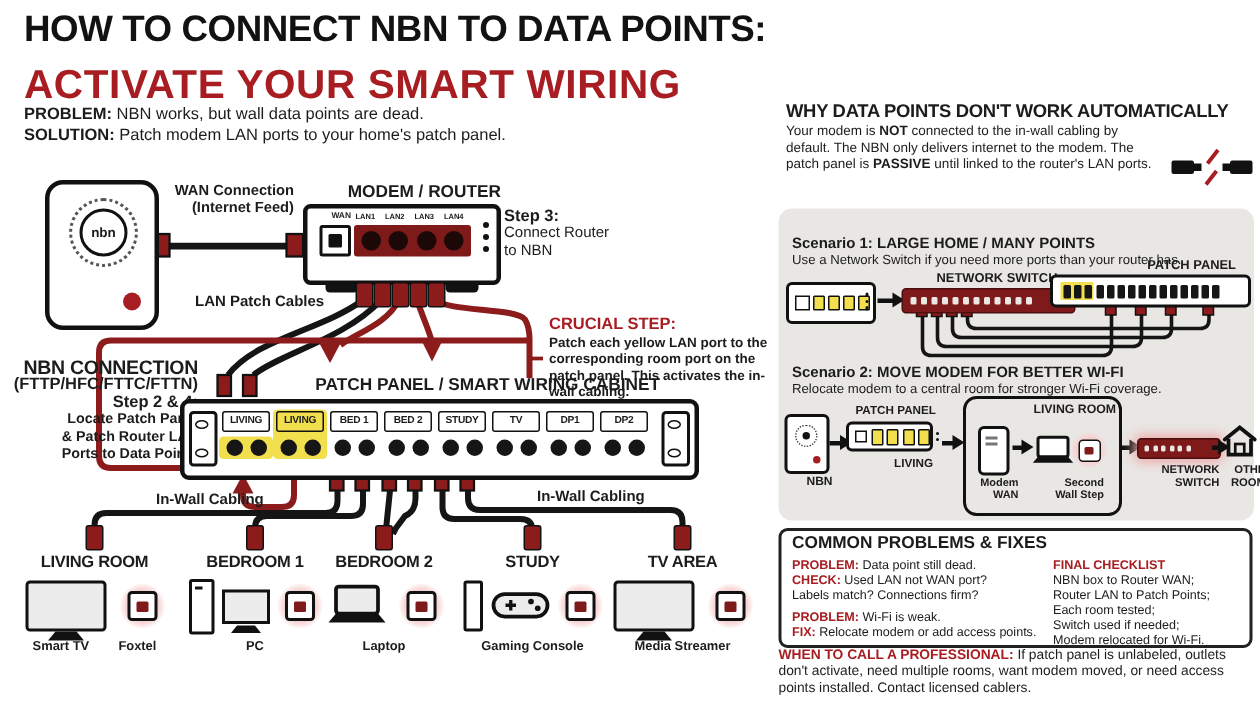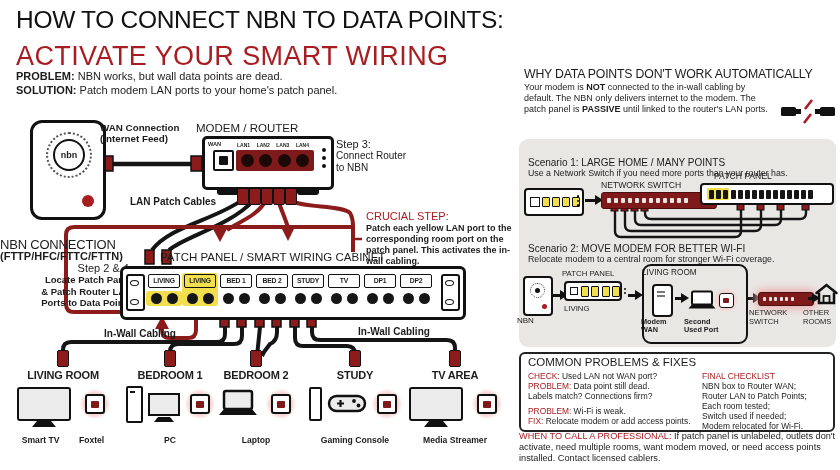--- a/index.html
+++ b/index.html
@@ -1,22 +1,22 @@
 <!DOCTYPE html>
 <html><head>
 <meta charset="utf-8">
 <style>
   html,body{margin:0;padding:0;background:#fff}
   #stage{position:relative;width:840px;height:470px;background:#fff;overflow:hidden;
          font-family:"Liberation Sans",sans-serif;color:#1c1c1c}
   .abs{position:absolute}
   .b{font-weight:bold}
-  .xb{font-weight:400}
+  .xb{font-weight:700}
   .red{color:#a81d22}
-  .c{text-align:left}
+  .c{text-align:right}
   .r{text-align:right}
   
   .plug{width:10px;height:15px;background:#8c1c1c;border:1.5px solid #111;border-radius:2px}
   
   .outlet{width:30px;height:30px;border-radius:50%;display:flex;align-items:center;justify-content:center;
           background:radial-gradient(circle,#eda3a3 0%,#f6d2d2 50%,rgba(255,255,255,0) 74%)}
   .outlet .sock{width:16px;height:16px;background:#fff;border:2px solid #111;border-radius:3px;
                 display:flex;align-items:center;justify-content:center}
   .outlet .sock::after{content:"";width:8px;height:7px;background:#7e1a1a;border-radius:1px}
   .outlet.sm{width:24px;height:24px}
@@ -32,21 +32,21 @@
   .pcmon{width:28px;height:19px;border:2.5px solid #111;background:#ececec;position:relative}
   .pcmon::after{content:"";position:absolute;left:50%;transform:translateX(-50%);bottom:-8px;width:12px;height:0;
              border-bottom:5px solid #111;border-left:4px solid transparent;border-right:4px solid transparent}
   
   .consolebar{width:9px;height:30px;border:2.5px solid #111;border-radius:2px}
   
   .room{top:350px}
   .room .plug{margin:0 auto 2px auto}
   .rname{font-size:11px;font-weight:800;text-align:center;letter-spacing:-0.2px}
   .ricons{display:flex;align-items:center;justify-content:center;gap:9px;height:42px;margin-top:2px}
-  .rlabels{display:flex;justify-content:space-around;font-size:8.6px;font-weight:700;margin-top:10px;text-align:center}
+  .rlabels{display:flex;justify-content:space-around;font-size:8.6px;font-weight:700;margin-top:0;text-align:center}
   
   .arr{position:absolute;height:2.5px;background:#111}
   .arr::after{content:"";position:absolute;right:-7px;top:-4.5px;border-left:8px solid #111;
               border-top:5.5px solid transparent;border-bottom:5.5px solid transparent}
   
   .panel{background:#fff;border:3px solid #111;border-radius:6px}
   .ear{position:absolute;top:5px;width:15px;height:33px;border:2px solid #111;border-radius:3px}
   .ear::before,.ear::after{content:"";position:absolute;left:2px;width:7px;height:4px;border:1.5px solid #111;border-radius:50%}
   .ear::before{top:4px}.ear::after{bottom:4px}
   .groups{position:absolute;left:23px;top:4px;display:flex}
@@ -457,21 +457,21 @@
   </svg>
   <div class="abs outlet sm" style="left:714px;top:288px">
       <div class="sock"></div>
     </div>
   <div class="abs c b" style="left:641px;top:318px;width:38px;font-size:7.3px;line-height:8.4px">
     <div>Modem</div>
     <div>WAN</div>
   </div>
   <div class="abs c b" style="left:684px;top:318px;width:52px;font-size:7.3px;line-height:8.4px">
     <div>Second</div>
-    <div>Used Port</div>
+    <div>Wall Step</div>
   </div>
   <div class="arr" style="left:747px;top:297px;width:7px"></div>
   <div class="abs swbar" style="left:758px;top:292px;width:46px;height:12px;gap:2.5px;padding:0 4px;box-shadow:0 0 8px 2px #eaa7a7">
     <span class="swdot" style="width:3px;height:4px"></span>
       <span class="swdot" style="width:3px;height:4px"></span>
       <span class="swdot" style="width:3px;height:4px"></span>
       <span class="swdot" style="width:3px;height:4px"></span>
       <span class="swdot" style="width:3px;height:4px"></span>
       <span class="swdot" style="width:3px;height:4px"></span>
   </div>
@@ -486,22 +486,22 @@
     <rect x="9.5" y="14" width="6" height="7" fill="none" stroke="#111" stroke-width="1.8"></rect>
   </svg>
   <div class="abs c xb" style="left:803px;top:309px;width:46px;font-size:7.5px;line-height:8.6px">
     <div>OTHER</div>
     <div>ROOMS</div>
   </div>
 
   <div class="abs probbox" style="left:519px;top:352px;width:312px;height:76px"></div>
   <div class="abs xb" style="left:528px;top:356px;font-size:11.5px">COMMON PROBLEMS &amp; FIXES</div>
   <div class="abs" style="left:528px;top:371px;width:168px;font-size:8.4px;line-height:10px">
+    <div><span class="xb red">PROBLEM:</span><span> Data point still dead.</span></div>
     <div><span class="xb red">CHECK:</span><span> Used LAN not WAN port?</span></div>
-    <div><span class="xb red">PROBLEM:</span><span> Data point still dead.</span></div>
     <div>Labels match? Connections firm?</div>
     <div style="height:5px"></div>
     <div><span class="xb red">PROBLEM:</span><span> Wi-Fi is weak.</span></div>
     <div><span class="xb red">FIX:</span><span> Relocate modem or add access points.</span></div>
   </div>
   <div class="abs" style="left:702px;top:371px;width:128px;font-size:8.4px;line-height:10px">
     <div class="xb red">FINAL CHECKLIST</div>
     <div>NBN box to Router WAN;</div>
     <div>Router LAN to Patch Points;</div>
     <div>Each room tested;</div>

